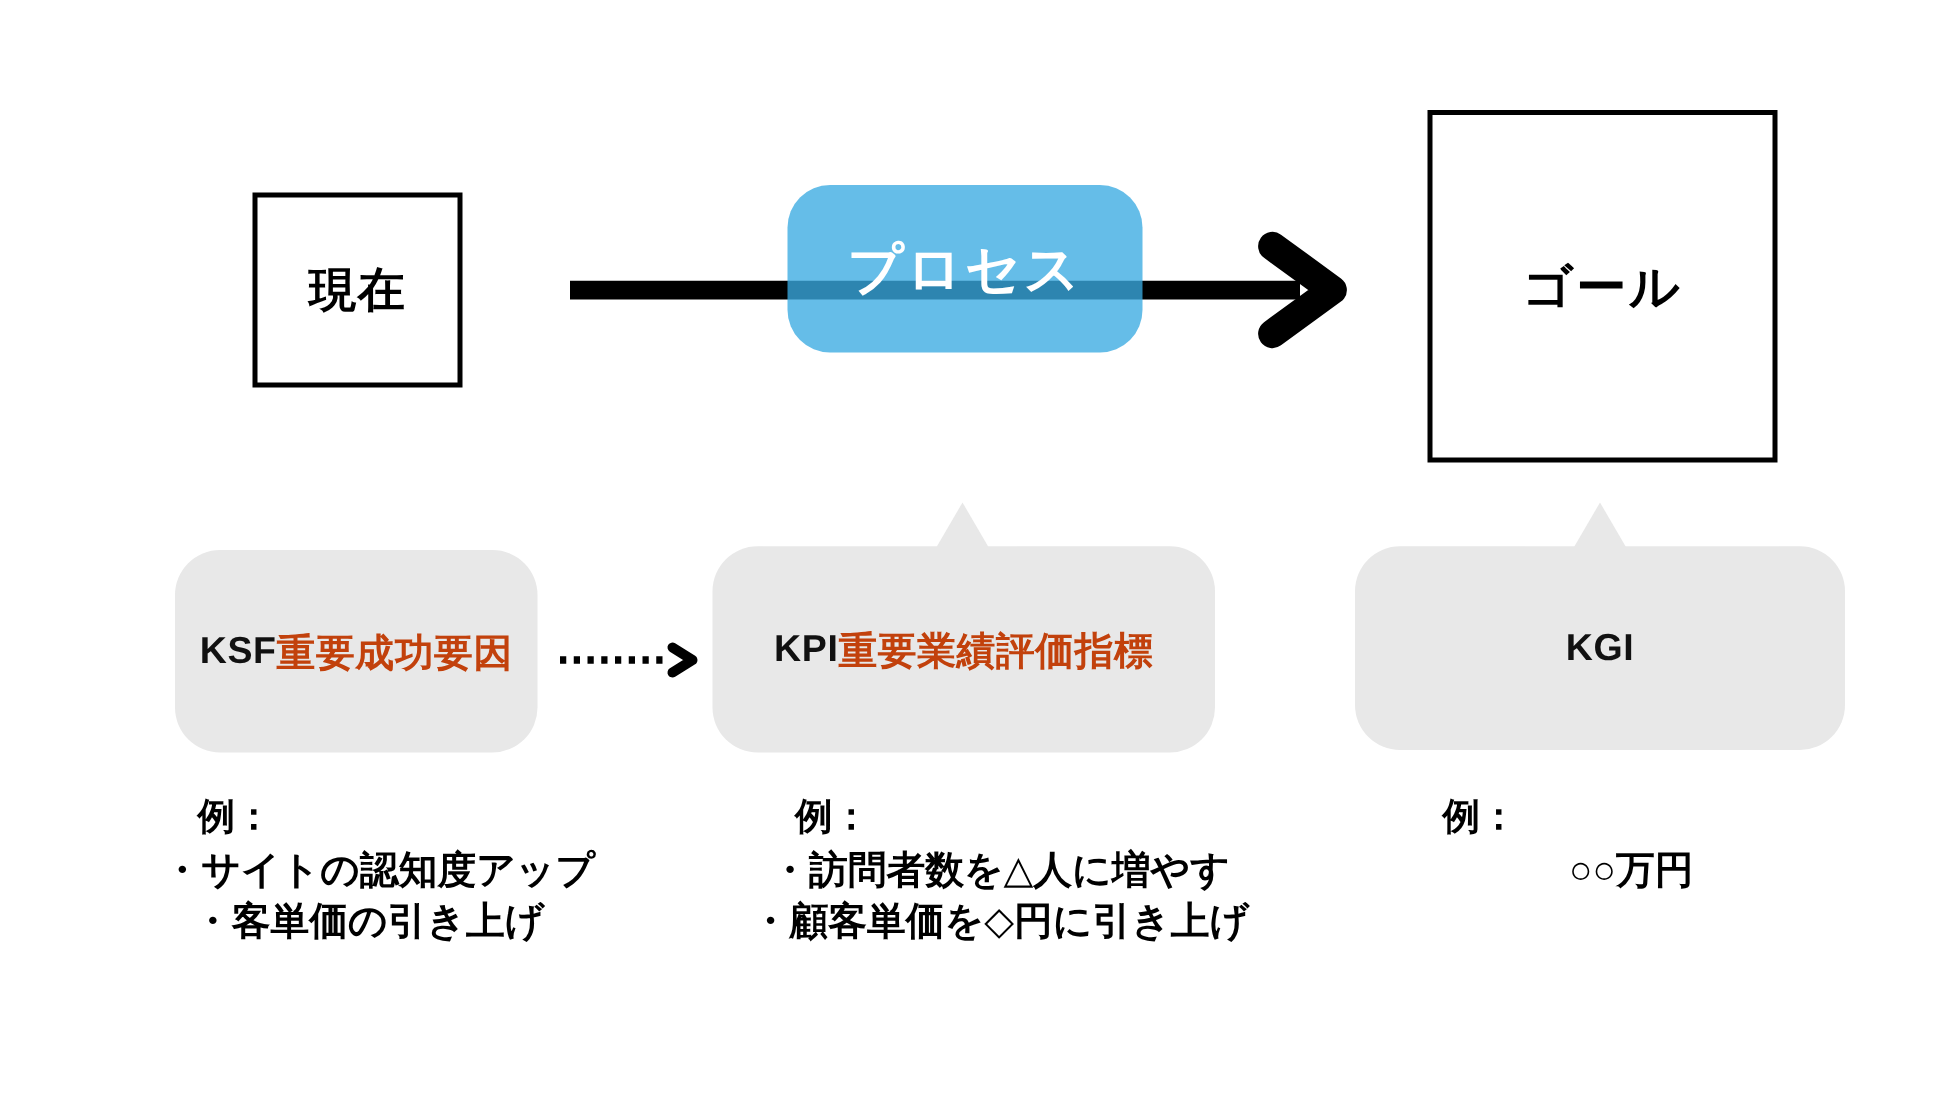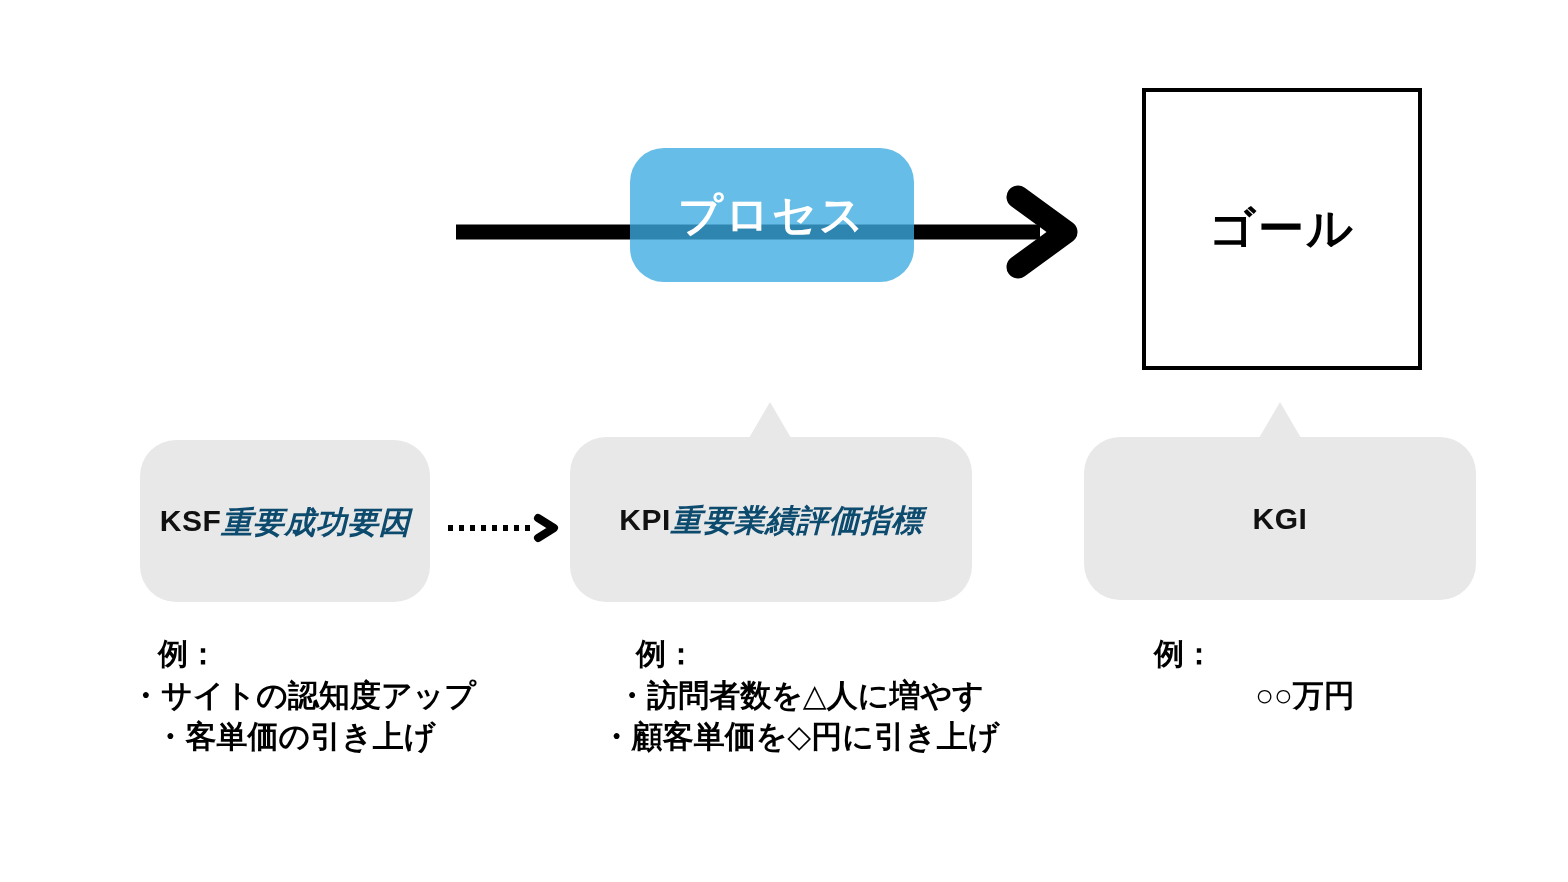--- a/index.html
+++ b/index.html
@@ -38,21 +38,21 @@
     width: 168px;
     height: 156px;
     font-size: 38px;
     letter-spacing: 1px;
   }
   #box-goal {
     left: 1142px;
     top: 88px;
     width: 280px;
     height: 282px;
-    font-size: 46px;
+    font-size: 40px;
     letter-spacing: 2px;
   }
 
   
   #arrow-layer {
     position: absolute;
     left: 0;
     top: 0;
     width: 1568px;
     height: 882px;
@@ -98,25 +98,24 @@
   .bubble .title {
     font-size: 30px;
     font-weight: 700;
     color: #111111;
     line-height: 1.25;
     letter-spacing: 0.5px;
   }
   .bubble .subtitle {
     font-size: 31px;
     font-weight: 700;
-    color: #0c4a6e;
+    color: #c2410c;
     line-height: 1.3;
     letter-spacing: 0.5px;
     margin-top: 4px;
-    font-style: italic;
   }
   .bubble .tail {
     position: absolute;
     top: -35px;
     width: 0;
     height: 0;
     border-left: 21px solid transparent;
     border-right: 21px solid transparent;
     border-bottom: 36px solid #e8e8e8;
   }
@@ -192,20 +191,23 @@
 </head>
 <body>
 
 <div id="canvas">
 
   <svg id="arrow-layer" viewBox="0 0 1568 882" xmlns="http://www.w3.org/2000/svg">
     <line x1="456" y1="232" x2="1040" y2="232" stroke="#000000" stroke-width="15" stroke-linecap="butt"></line>
     <polyline points="1018,197 1066,232 1018,267" fill="none" stroke="#000000" stroke-width="23" stroke-linecap="round" stroke-linejoin="round"></polyline>
   </svg>
 
+  <div class="outline-box" id="box-current">
+    <span>現在</span>
+  </div>
 
   <div id="box-process">
     <span class="label">プロセス</span>
   </div>
 
   <div class="outline-box" id="box-goal">
     <span>ゴール</span>
   </div>
 
   <div class="bubble" id="bubble-ksf">

